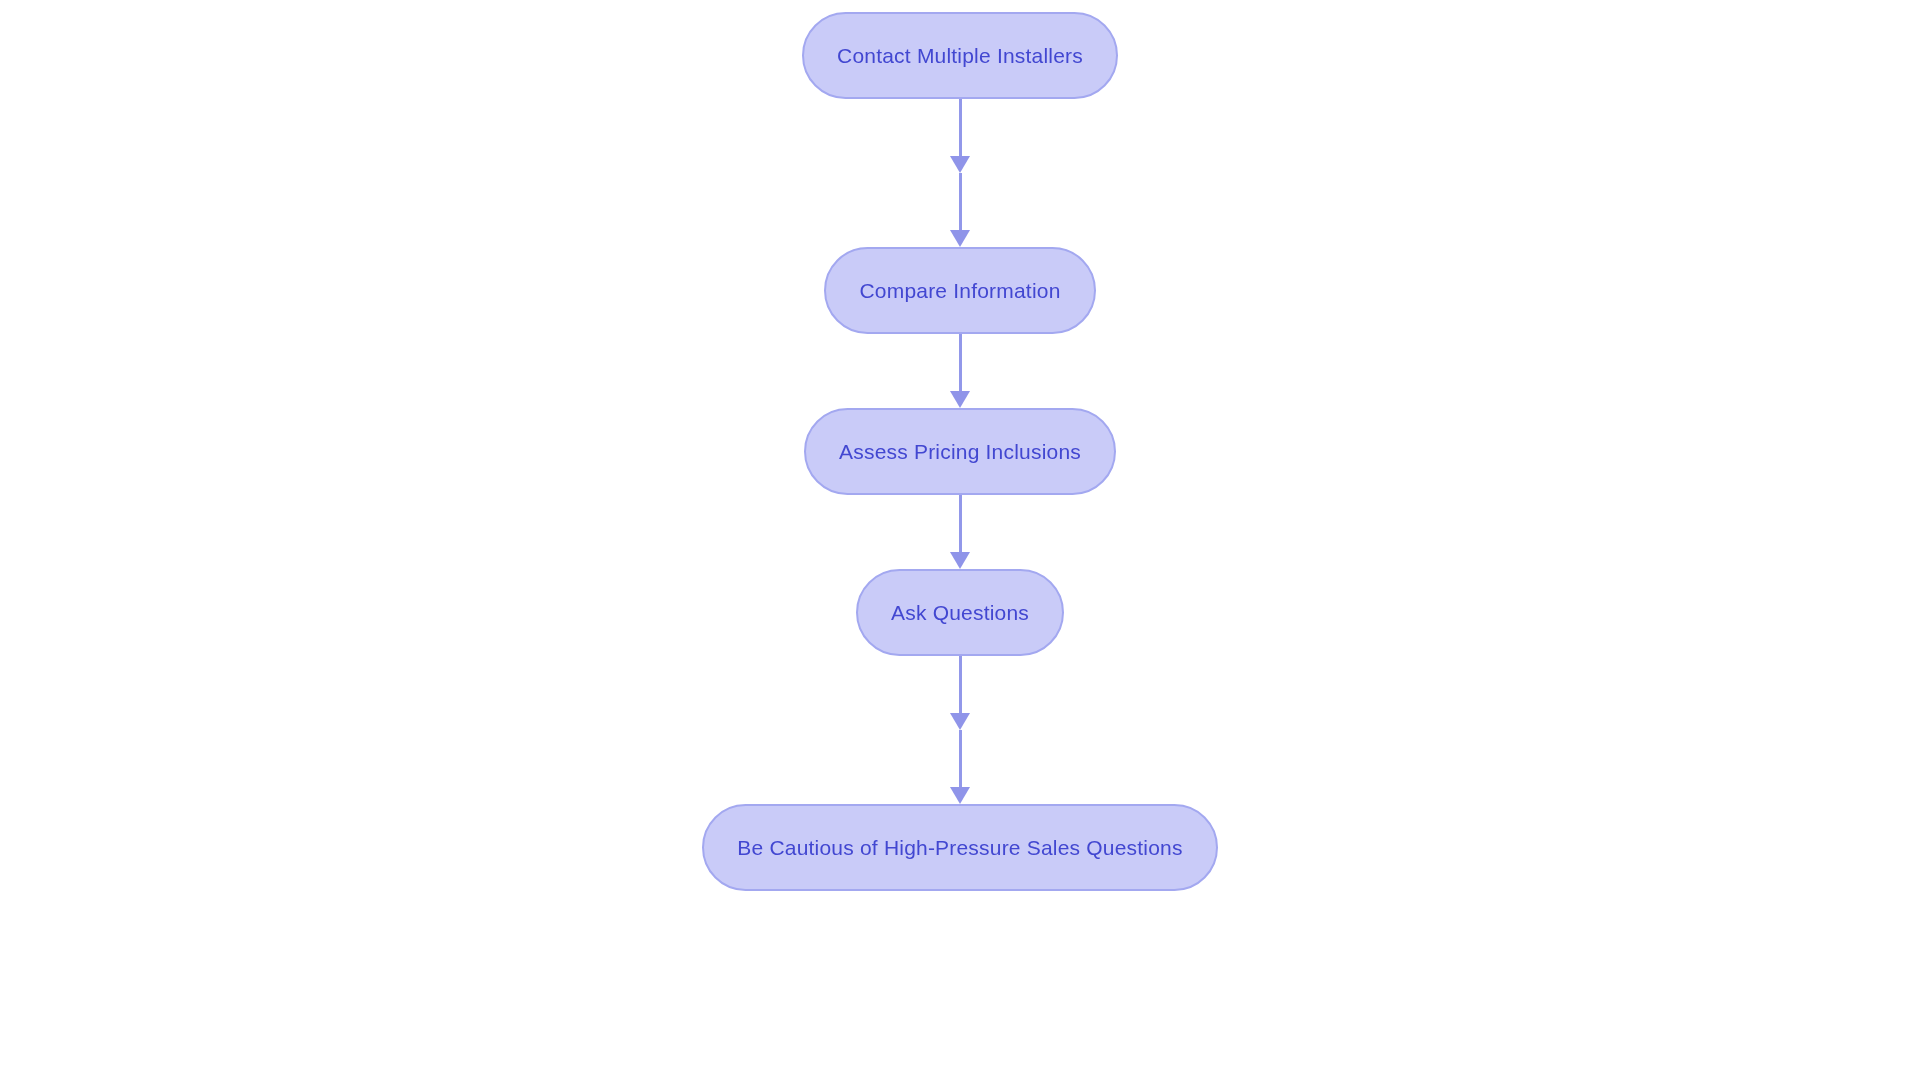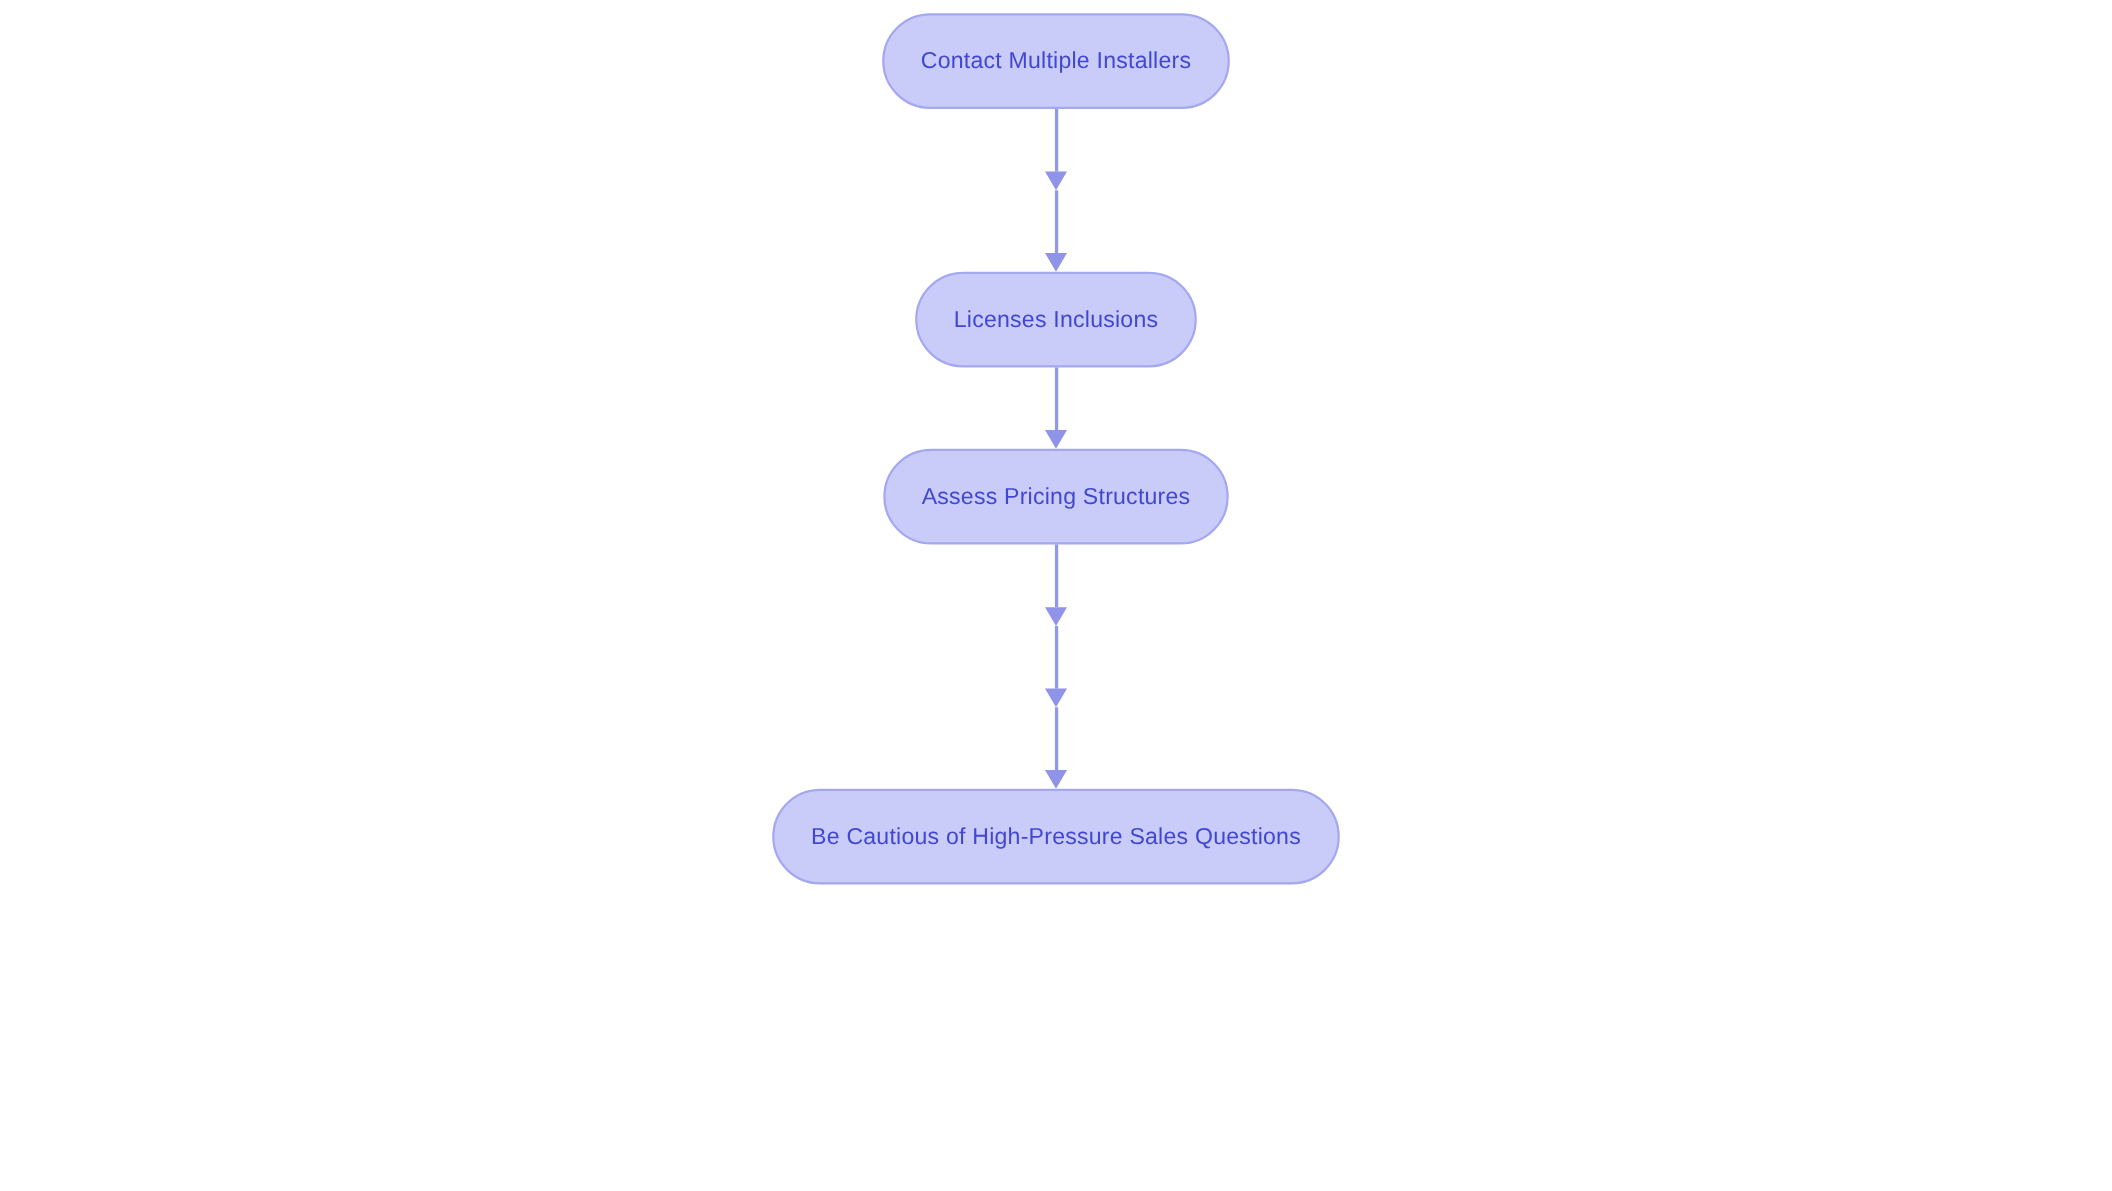--- a/index.html
+++ b/index.html
@@ -82,37 +82,40 @@
       <div class="arrow-head"></div>
     </div>
 
 
     <div class="connector">
       <div class="arrow-line"></div>
       <div class="arrow-head"></div>
     </div>
 
     <div class="node">
-      <span class="node-label">Licenses Inclusions</span>
+      <span class="node-label">Compare Information</span>
     </div>
 
     <div class="connector">
       <div class="arrow-line"></div>
       <div class="arrow-head"></div>
     </div>
 
     <div class="node">
-      <span class="node-label">Assess Pricing Structures</span>
+      <span class="node-label">Assess Pricing Inclusions</span>
     </div>
 
     <div class="connector">
       <div class="arrow-line"></div>
       <div class="arrow-head"></div>
     </div>
 
+    <div class="node">
+      <span class="node-label">Ask Questions</span>
+    </div>
 
     <div class="connector">
       <div class="arrow-line"></div>
       <div class="arrow-head"></div>
     </div>
 
 
     <div class="connector">
       <div class="arrow-line"></div>
       <div class="arrow-head"></div>

